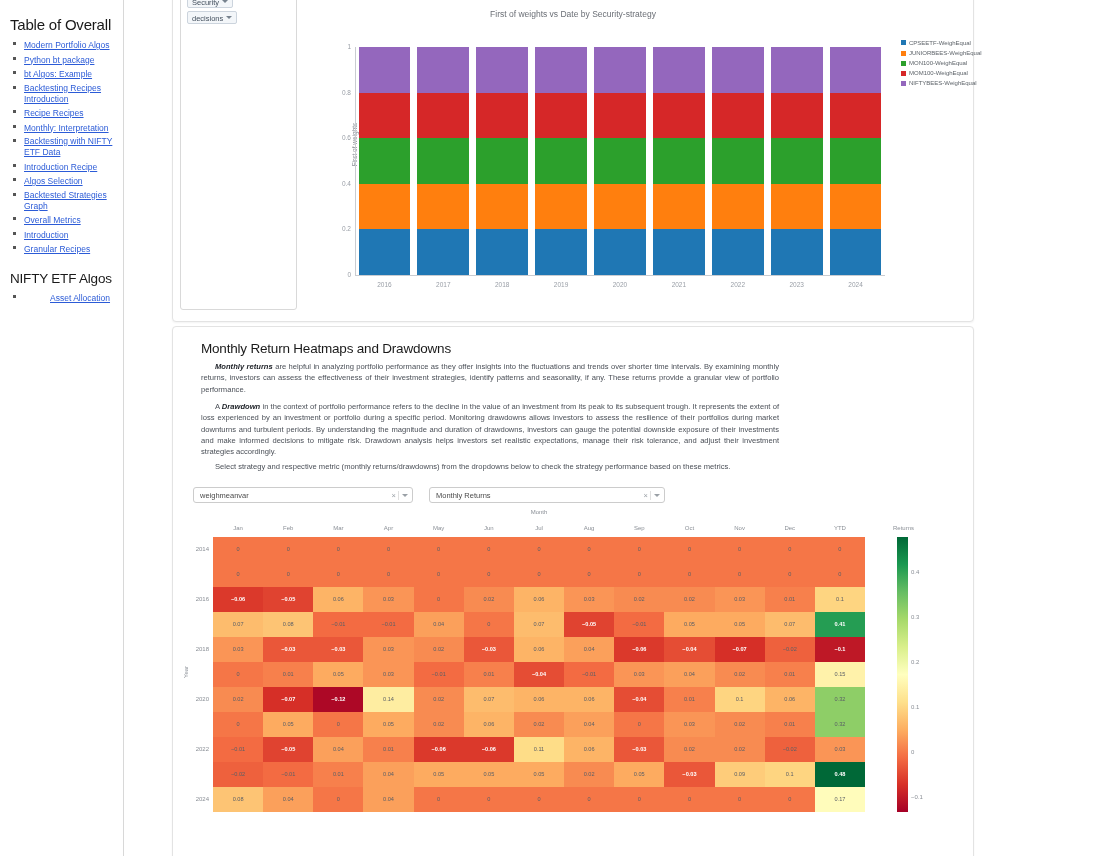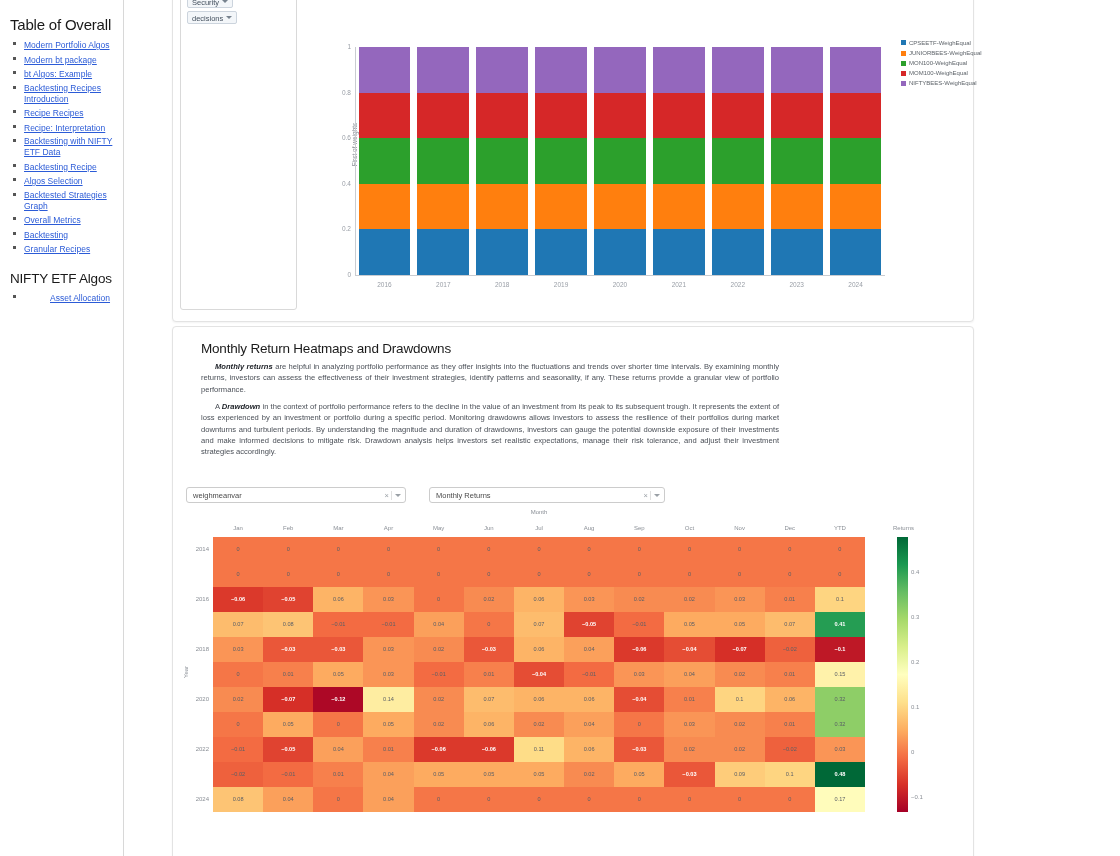--- a/index.html
+++ b/index.html
@@ -119,42 +119,43 @@
   #cbar{position:absolute;width:11px;}
   .cb-tick{position:absolute;font-size:6px;color:#8a8f96;}
 </style>
 </head>
 <body>
 
 <div id="sidebar">
   <h2>Table of Overall</h2>
   <ul class="toc" id="toc-list">
       <li><a href="#">Modern Portfolio Algos</a></li>
-      <li><a href="#">Modern bt package</a></li>
+      <li><a href="#">Python bt package</a></li>
       <li><a href="#">bt Algos: Example</a></li>
       <li><a href="#">Backtesting Recipes Introduction</a></li>
       <li><a href="#">Recipe Recipes</a></li>
-      <li><a href="#">Recipe: Interpretation</a></li>
+      <li><a href="#">Monthly: Interpretation</a></li>
       <li><a href="#">Backtesting with NIFTY ETF Data</a></li>
-      <li><a href="#">Backtesting Recipe</a></li>
+      <li><a href="#">Introduction Recipe</a></li>
       <li><a href="#">Algos Selection</a></li>
       <li><a href="#">Backtested Strategies Graph</a></li>
       <li><a href="#">Overall Metrics</a></li>
-      <li><a href="#">Backtesting</a></li>
+      <li><a href="#">Introduction</a></li>
       <li><a href="#">Granular Recipes</a></li>
     </ul>
   <h3>NIFTY ETF Algos</h3>
   <ul class="toc indent" id="toc-list2">
       <li><a href="#">Asset Allocation</a></li>
     </ul>
 </div>
 
 <div id="content">
 
   <div id="card1">
+    <div class="plot-title" id="chart1-title" style="left: 0px; top: 20px; width: 800px;">First of weights vs Date by Security-strategy</div>
     <div id="chart1-plot">
         <div class="axis-label" style="left: 146px; top: 152px; transform: rotate(-90deg); transform-origin: center center; width: 70px; text-align: center;">First of weights</div>
         <div class="ytick" style="left: 166px; top: 282px; width: 12px; text-align: right;">0</div>
         <div class="ytick" style="left: 166px; top: 236.4px; width: 12px; text-align: right;">0.2</div>
         <div class="ytick" style="left: 166px; top: 190.8px; width: 12px; text-align: right;">0.4</div>
         <div class="ytick" style="left: 166px; top: 145.2px; width: 12px; text-align: right;">0.6</div>
         <div class="ytick" style="left: 166px; top: 99.6px; width: 12px; text-align: right;">0.8</div>
         <div class="ytick" style="left: 166px; top: 54px; width: 12px; text-align: right;">1</div>
         <div class="bar-col" style="left: 185.533px; width: 51.8222px; height: 228px; top: 58px; position: absolute;">
           <div class="seg" style="background: rgb(148, 103, 189); height: 45.6px;"></div>
@@ -254,22 +255,23 @@
   <div id="card2">
     <h3 class="section">Monthly Return Heatmaps and Drawdowns</h3>
 
     <div class="para" style="top:34px;">
       <b>Monthly returns</b><span> are helpful in analyzing portfolio performance as they offer insights into the fluctuations and trends over shorter time intervals. By examining monthly returns, investors can assess the effectiveness of their investment strategies, identify patterns and seasonality, if any. These returns provide a granular view of portfolio performance.</span>
     </div>
 
     <div class="para" style="top:74px;"><span>A </span><b>Drawdown</b><span> in the context of portfolio performance refers to the decline in the value of an investment from its peak to its subsequent trough. It represents the extent of loss experienced by an investment or portfolio during a specific period. Monitoring drawdowns allows investors to assess the resilience of their portfolios during market downturns and turbulent periods. By understanding the magnitude and duration of drawdowns, investors can gauge the potential downside exposure of their investments and make informed decisions to mitigate risk. Drawdown analysis helps investors set realistic expectations, manage their risk tolerance, and adjust their investment strategies accordingly.</span>
     </div>
 
-
-    <div class="dd" style="left:13px;top:160px;width:220px;">
+    <div class="para" style="top:134px;">Select strategy and respective metric (monthly returns/drawdowns) from the dropdowns below to check the strategy performance based on these metrics.</div>
+
+    <div class="dd" style="left:20px;top:160px;width:220px;">
       <span>weighmeanvar</span>
       <span class="clear">×</span>
       <span class="sep"></span>
       <span class="carets"></span>
     </div>
     <div class="dd" style="left:256px;top:160px;width:236px;">
       <span>Monthly Returns</span>
       <span class="clear">×</span>
       <span class="sep"></span>
       <span class="carets"></span>

